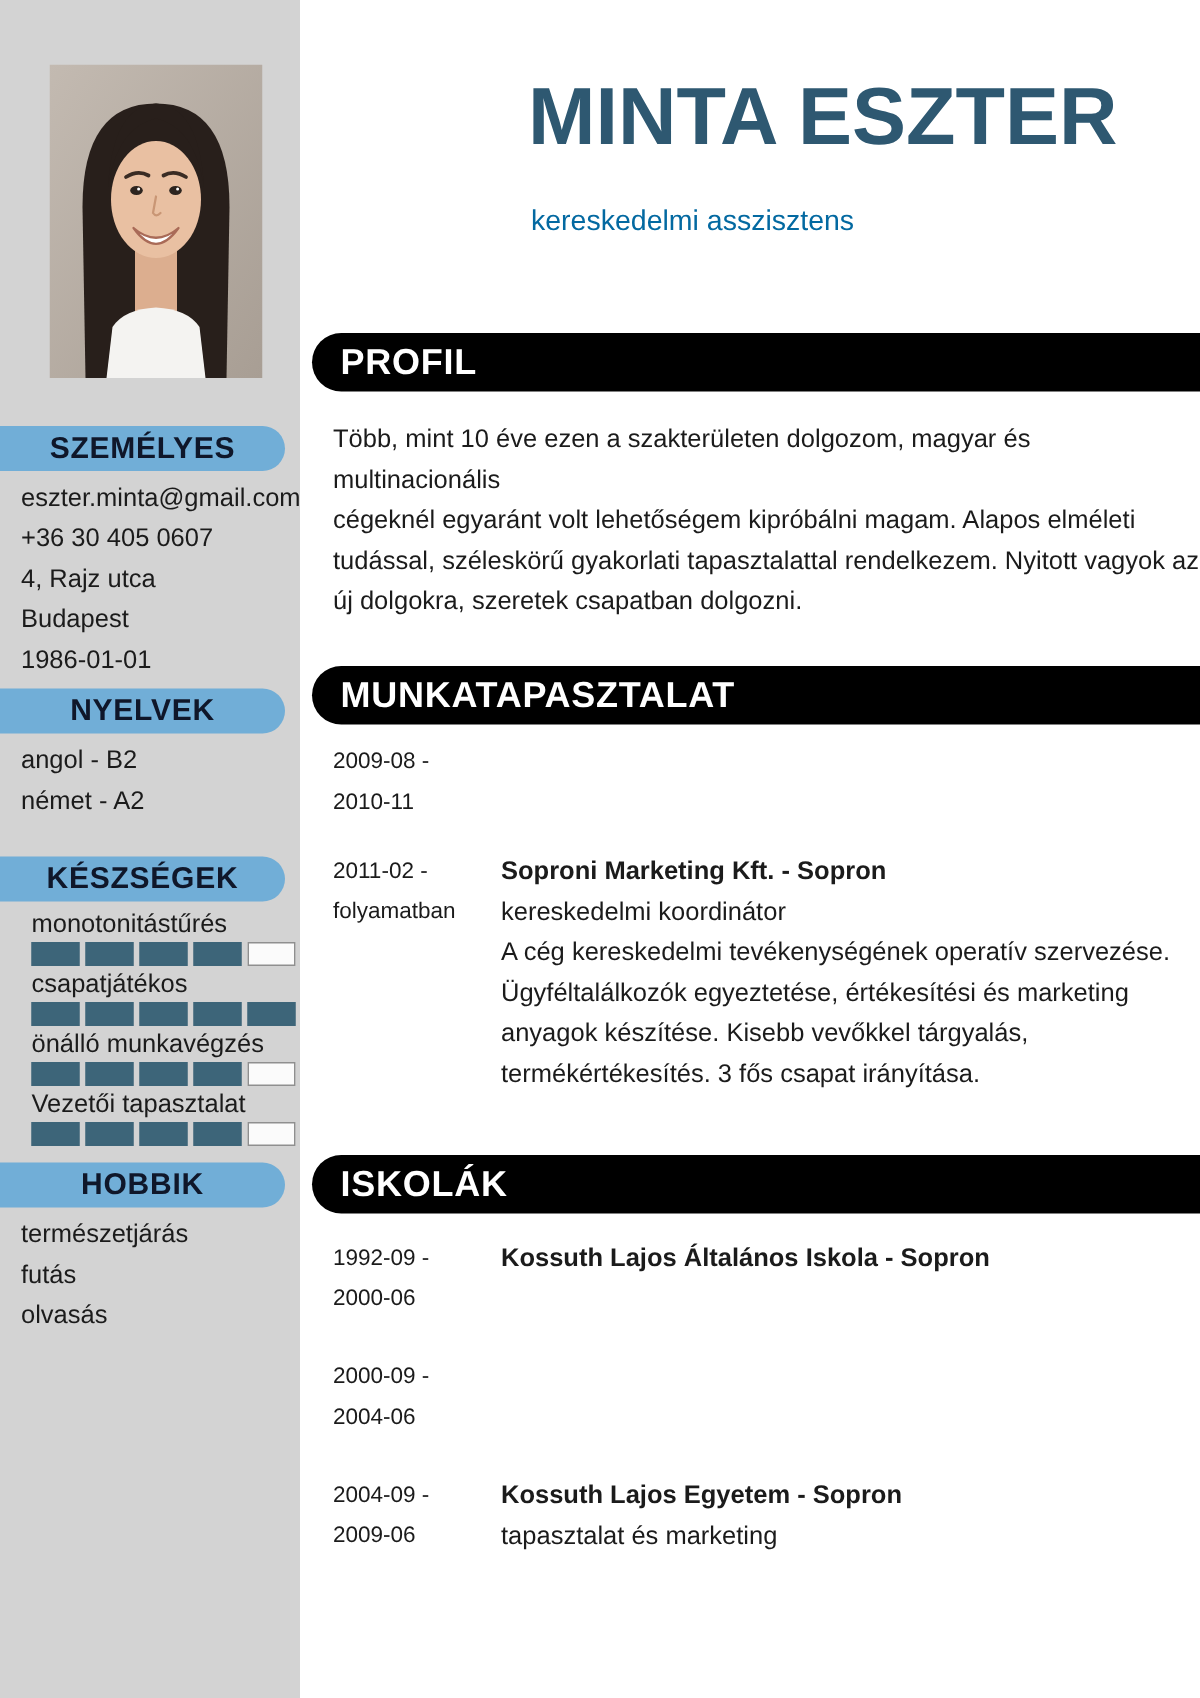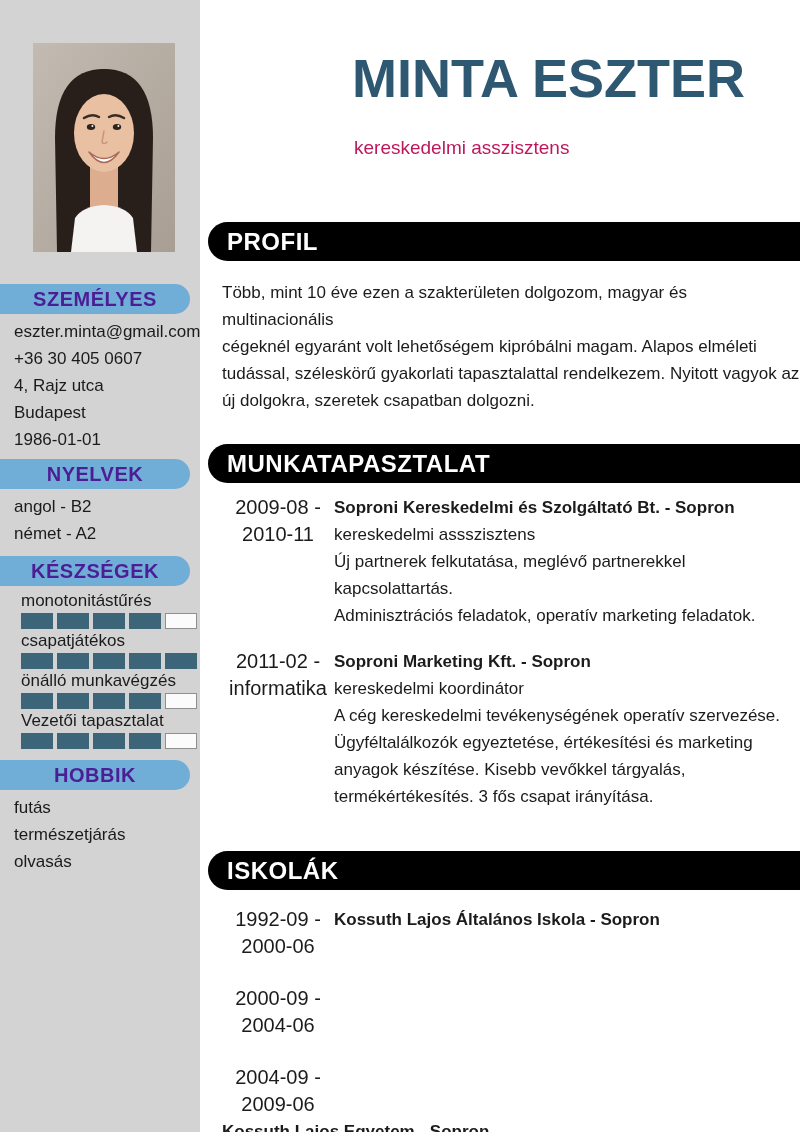--- a/index.html
+++ b/index.html
@@ -20,27 +20,27 @@
   .photo {
     position: absolute; left: 33px; top: 43px;
     width: 142px; height: 209px;
   }
   .photo svg { width: 100%; height: 100%; display: block; }
   .side-flow { padding-top: 284px; }
   .pill {
     width: 190px; height: 30px;
     background: #71aed7;
     border-radius: 0 15px 15px 0;
-    color: #4c1d95; font-size: 20px; font-weight: bold;
+    color: #0f172a; font-size: 20px; font-weight: bold;
     text-align: center; line-height: 30px; letter-spacing: 0.5px;
   }
   .side-list { margin: 4px 0 0 0; padding: 0 6px 0 14px; list-style: none; }
   .side-list li { font-size: 17px; line-height: 27px; white-space: nowrap; }
   .pill-nyelvek { margin-top: 6px; }
-  .pill-keszsegek { margin-top: 9px; }
+  .pill-keszsegek { margin-top: 24px; }
   .pill-hobbik { margin-top: 11px; }
   .skills { margin: 5px 0 0 0; padding-left: 21px; }
   .skill-label { font-size: 17px; line-height: 20px; }
   .squares { margin: 2px 0 2px 0; height: 16px; display: flex; gap: 4px; }
   .sq {
     width: 32px; height: 16px;
     background: #fbfbfb; border: 1px solid #8f8f8f;
     display: inline-block;
   }
   .sq.filled { background: #3d6579; border-color: #3d6579; }
@@ -49,42 +49,42 @@
     position: absolute; left: 208px; top: 0;
     width: 592px; height: 931px;
   }
   .name-title {
     margin: 47px 4px 0 144px;
     font-size: 54px; line-height: 1.18; font-weight: bold;
     color: #2e5871; letter-spacing: 0px; white-space: nowrap;
   }
   .job-subtitle {
     margin: 26px 0 0 146px;
-    font-size: 19px; color: #be185d;
+    font-size: 19px; color: #0369a1;
   }
   .section-bar {
     height: 39px; width: 100%;
     background: #000000;
     border-radius: 19.5px 0 0 19.5px;
     color: #ffffff; font-size: 24px; font-weight: bold;
     line-height: 39px; padding-left: 19px; letter-spacing: 0.5px;
   }
   .bar-profil { margin-top: 63px; }
   .bar-munka { margin-top: 30px; }
   .bar-iskolak { margin-top: 41px; }
   .body-text {
     margin: 18px 0 0 14px; width: 578px;
     font-size: 17px; line-height: 27px;
     white-space: pre-line;
   }
   .entries { margin-top: 11px; }
   .entry { display: flex; margin-left: 14px; }
   .entry + .entry { margin-top: 19px; }
-  .edu-entries .entry + .entry { margin-top: 25px; flex-direction: column; }
-  .entry .dates { width: 112px; flex: none; font-size: 20px; line-height: 27px; text-align: center; }
+  .edu-entries .entry + .entry { margin-top: 25px; }
+  .entry .dates { width: 112px; flex: none; font-size: 15px; line-height: 27px; }
   .entry .dates div { white-space: nowrap; }
   .entry .details { flex: 1; padding-right: 6px; font-size: 17px; line-height: 27px; }
   .company { font-weight: bold; }
   .desc { white-space: pre-line; }
   .edu-entries { margin-top: 16px; }
 </style>
 </head>
 <body>
 
 <div class="sidebar">
@@ -179,22 +179,22 @@
             <span class="sq filled"></span>
             <span class="sq filled"></span>
             <span class="sq filled"></span>
             <span class="sq"></span>
           </div>
       </div>
     </div>
 
     <div class="pill pill-hobbik">HOBBIK</div>
     <ul class="side-list">
+      <li>természetjárás</li>
       <li>futás</li>
-      <li>természetjárás</li>
       <li>olvasás</li>
     </ul>
   </div>
 </div>
 
 <div class="main">
 
   <div class="name-title">MINTA ESZTER</div>
   <div class="job-subtitle">kereskedelmi asszisztens</div>
 
@@ -204,31 +204,25 @@
 tudással, széleskörű gyakorlati tapasztalattal rendelkezem. Nyitott vagyok az
 új dolgokra, szeretek csapatban dolgozni.</div>
 
   <div class="section-bar bar-munka">MUNKATAPASZTALAT</div>
   <div class="entries">
     <div class="entry">
       <div class="dates">
         <div>2009-08 -</div>
         <div>2010-11</div>
       </div>
-      <div class="details">
-        <div class="company">Soproni Kereskedelmi és Szolgáltató Bt. - Sopron</div>
-        <div class="role">kereskedelmi assszisztens</div>
-        <div class="desc">Új partnerek felkutatása, meglévő partnerekkel kapcsolattartás.
-Adminisztrációs feladatok, operatív marketing feladatok.</div>
-      </div>
     </div>
     <div class="entry">
       <div class="dates">
         <div>2011-02 -</div>
-        <div>informatika</div>
+        <div>folyamatban</div>
       </div>
       <div class="details">
         <div class="company">Soproni Marketing Kft. - Sopron</div>
         <div class="role">kereskedelmi koordinátor</div>
         <div class="desc">A cég kereskedelmi tevékenységének operatív szervezése.
 Ügyféltalálkozók egyeztetése, értékesítési és marketing
 anyagok készítése. Kisebb vevőkkel tárgyalás,
 termékértékesítés. 3 fős csapat irányítása.</div>
       </div>
     </div>

